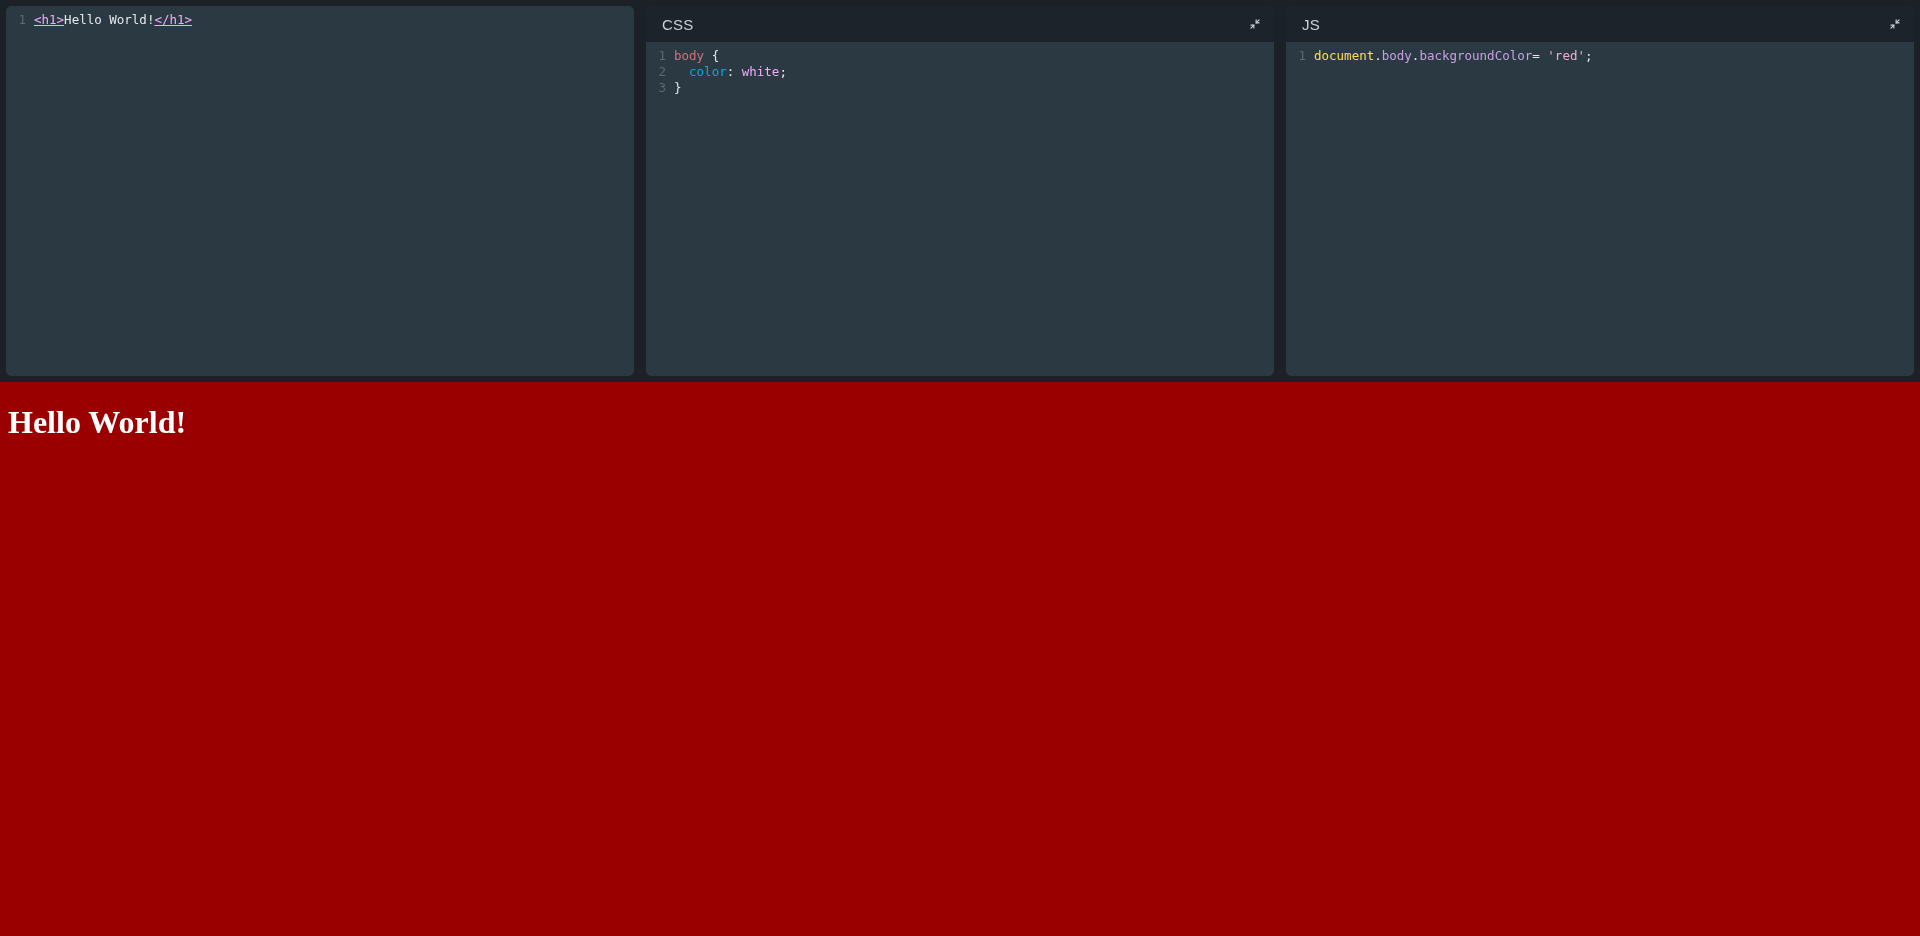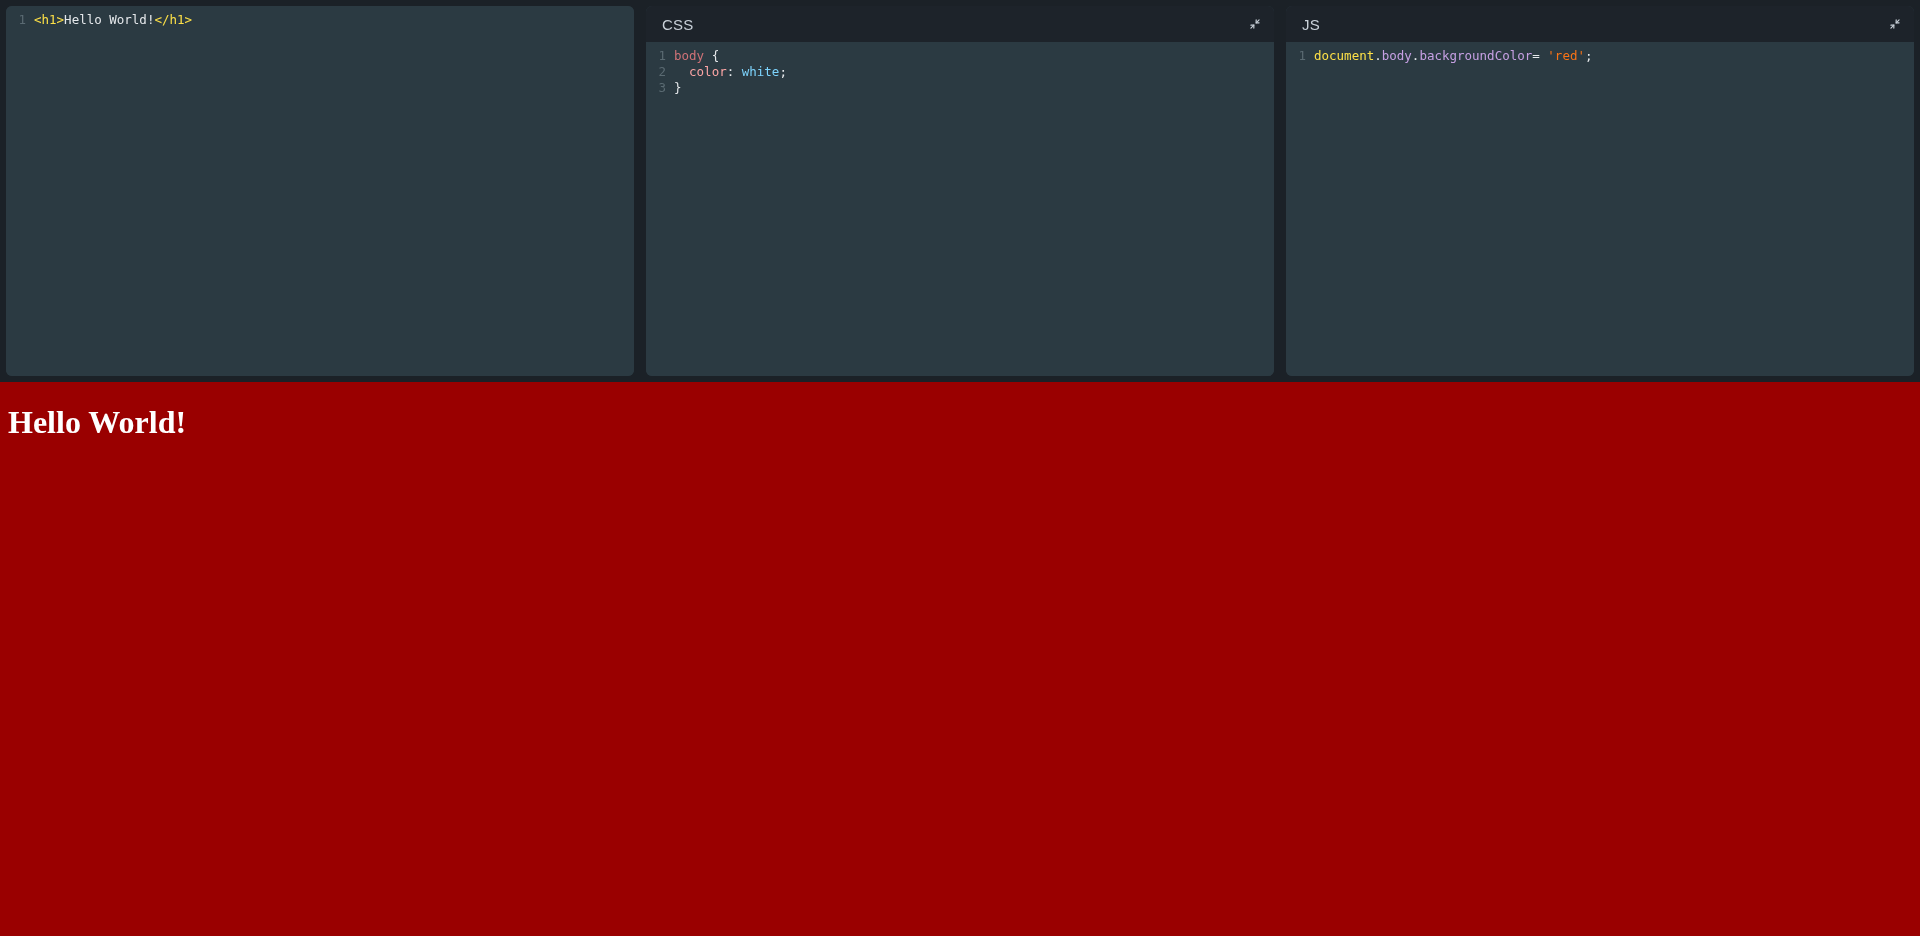--- a/index.html
+++ b/index.html
@@ -75,28 +75,28 @@
     text-align: right;
     color: #5a6a72;
     padding-right: 8px;
     user-select: none;
     flex-shrink: 0;
   }
   .line-content {
     flex: 1;
     white-space: pre;
   }
-  .tok-tag    { color: #fde047; }   
+  .tok-tag    { color: #f0abfc; text-decoration: underline; }   
   .tok-text   { color: #e5e8eb; }
-  .tok-prop   { color: #fca5a5; }
-  .tok-val    { color: #7dd3fc; }
+  .tok-prop   { color: #0ea5e9; }
+  .tok-val    { color: #f0abfc; }
   .tok-brace  { color: #e5e8eb; }
   .tok-member { color: #c6a0e3; }   
   .tok-op     { color: #e5e8eb; }
-  .tok-str    { color: #f97316; }   
+  .tok-str    { color: #f9a8d4; }   
   .tok-sel    { color: #d07277; }
   .tok-document { color: #fde047; }
 
   .preview {
     flex: 1;
     background: #9a0000;
     color: #ffffff;
     padding: 22px 8px;
     font-family: "Times New Roman", Times, serif;
   }

